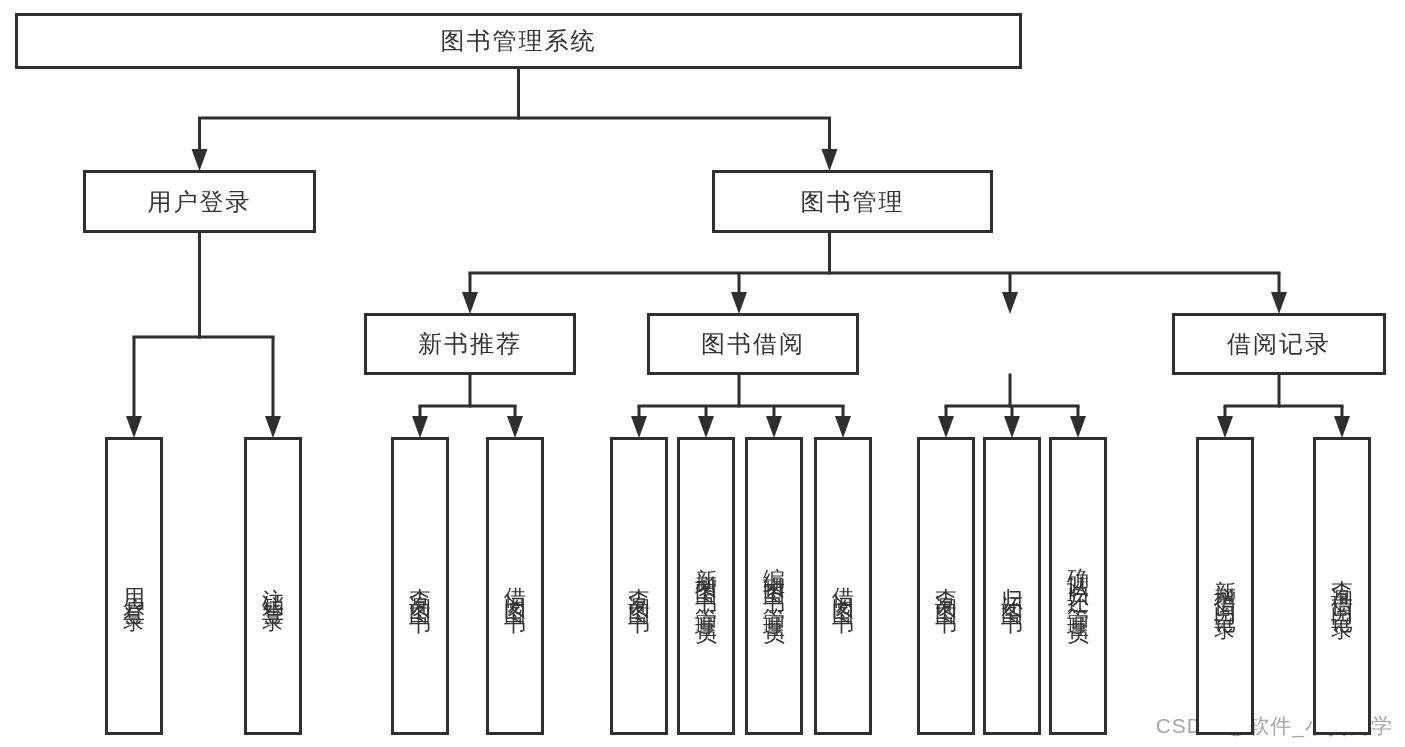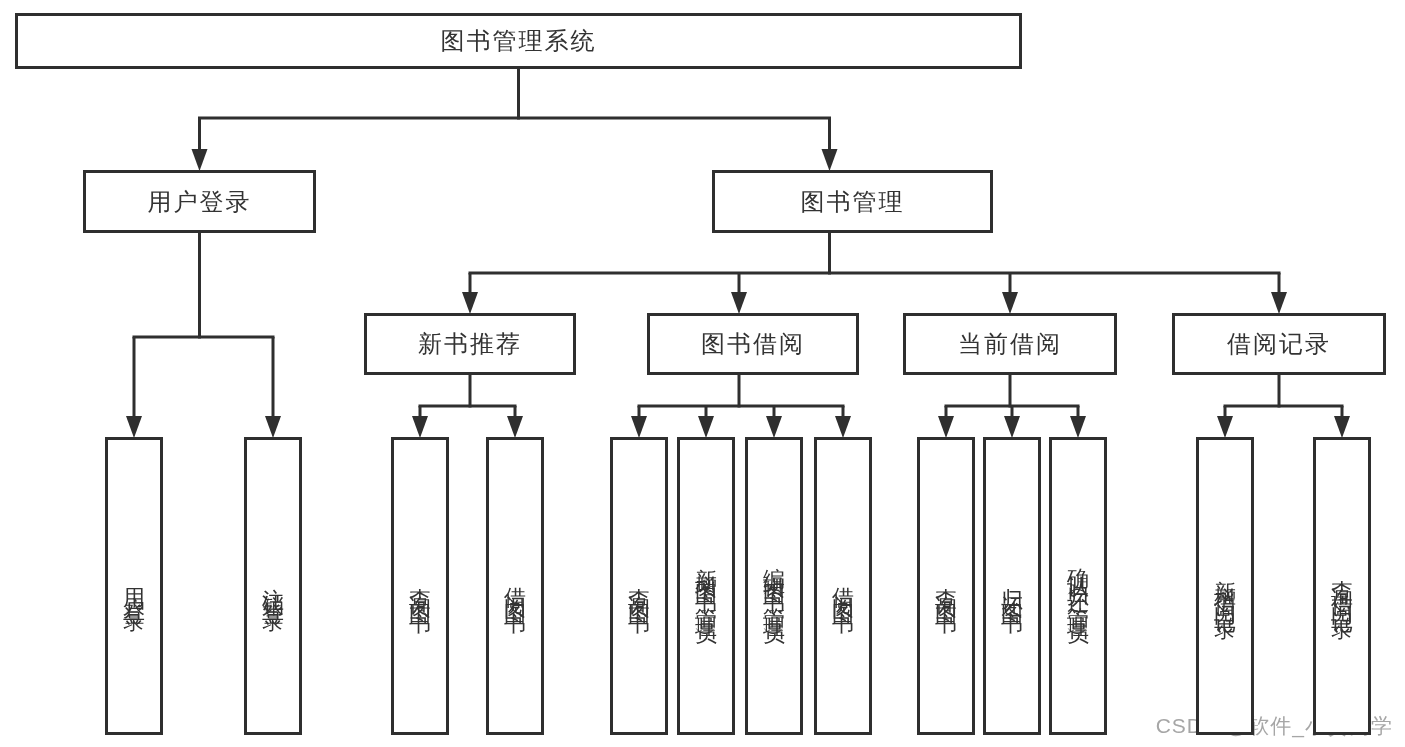--- a/index.html
+++ b/index.html
@@ -121,23 +121,20 @@
     </div>
     <div class="node" style="left: 712px; top: 170px; width: 281px; height: 63px; border-color: rgb(47, 47, 47);">
       <span class="label" style="color: rgb(51, 51, 51);">图书管理</span>
     </div>
     <div class="node" style="left: 364px; top: 313px; width: 212px; height: 62px; border-color: rgb(47, 47, 47);">
       <span class="label" style="color: rgb(51, 51, 51);">新书推荐</span>
     </div>
     <div class="node" style="left: 633px; top: 313px; width: 212px; height: 62px; border-color: rgb(47, 47, 47); margin-left: 14px;">
       <span class="label" style="color: rgb(51, 51, 51);">图书借阅</span>
     </div>
-    <div class="node" style="left: 903px; top: 313px; width: 214px; height: 62px; border-color: rgb(47, 47, 47);">
-      <span class="label" style="color: rgb(51, 51, 51);">当前借阅</span>
-    </div>
     <div class="node" style="left: 1172px; top: 313px; width: 214px; height: 62px; border-color: rgb(47, 47, 47);">
       <span class="label" style="color: rgb(51, 51, 51);">借阅记录</span>
     </div>
     <div class="node vertical" style="left: 105px; top: 437px; width: 58px; height: 298px; border-color: rgb(47, 47, 47);">
       <span class="label" style="color: rgb(51, 51, 51);">用户登录</span>
     </div>
     <div class="node vertical" style="left: 244px; top: 437px; width: 58px; height: 298px; border-color: rgb(47, 47, 47);">
       <span class="label" style="color: rgb(51, 51, 51);">注销登录</span>
     </div>
     <div class="node vertical" style="left: 391px; top: 437px; width: 58px; height: 298px; border-color: rgb(47, 47, 47);">

